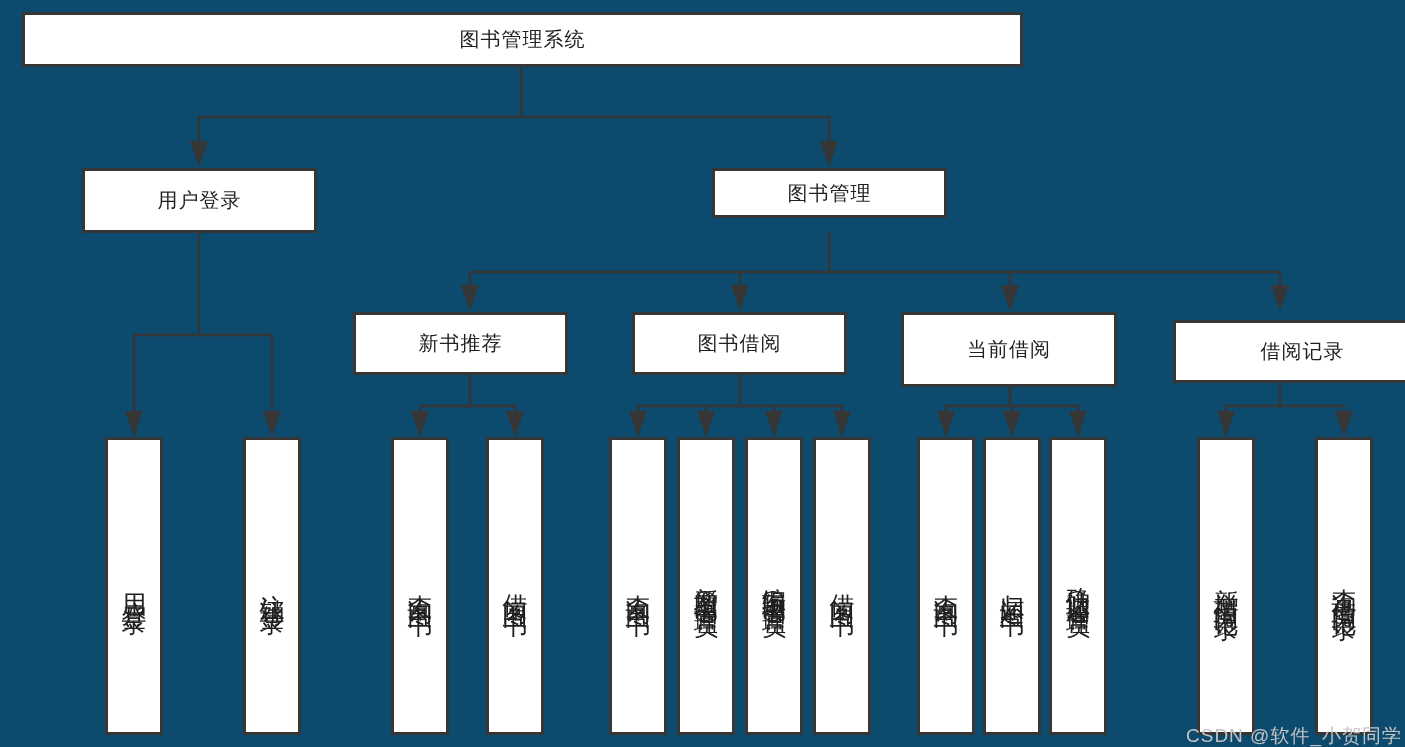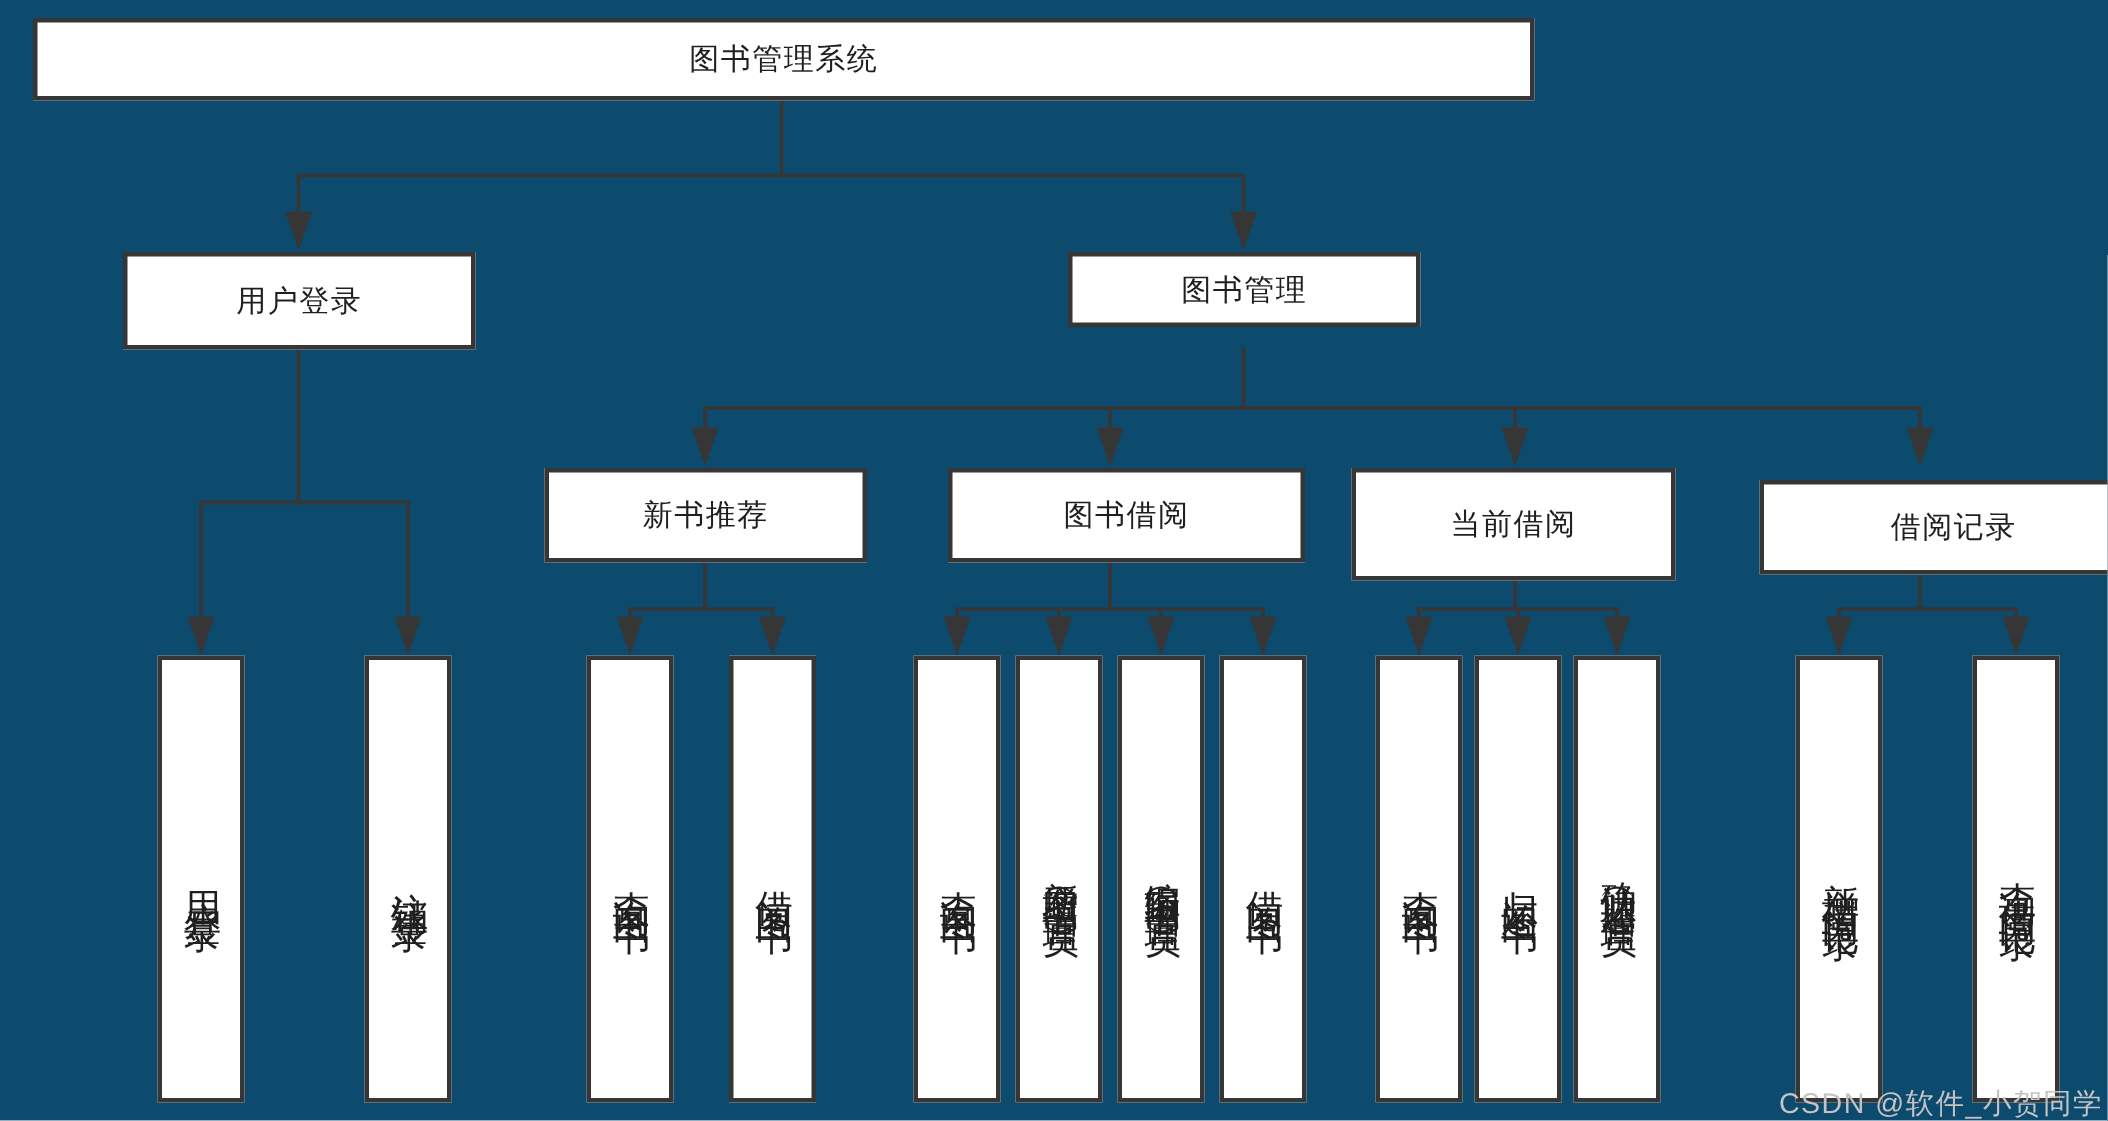--- a/index.html
+++ b/index.html
@@ -143,22 +143,22 @@
       <path d="M1217 411 h18 L1226 437 Z"></path>
       <path d="M1335 411 h18 L1344 437 Z"></path>
     </g>
   </svg>
 
   <div class="box" style="left:22px; top:12px; width:1001px; height:55px;">图书管理系统</div>
 
   <div class="box" style="left:82px; top:168px; width:235px; height:65px;">用户登录</div>
   <div class="box" style="left:712px; top:168px; width:235px; height:50px;">图书管理</div>
 
-  <div class="box" style="left:363px; top:312px; width:215px; height:63px;">新书推荐</div>
-  <div class="box" style="left:632px; top:312px; width:238px; height:63px;">图书借阅</div>
+  <div class="box" style="left:353px; top:312px; width:215px; height:63px;">新书推荐</div>
+  <div class="box" style="left:632px; top:312px; width:215px; height:63px;">图书借阅</div>
   <div class="box" style="left:901px; top:312px; width:216px; height:75px;">当前借阅</div>
   <div class="box" style="left:1173px; top:320px; width:259px; height:63px;">借阅记录</div>
 
   <div class="leaf" style="left:105px;">
     <span>用户登录</span>
   </div>
   <div class="leaf" style="left:243px;">
     <span>注销登录</span>
   </div>
 

